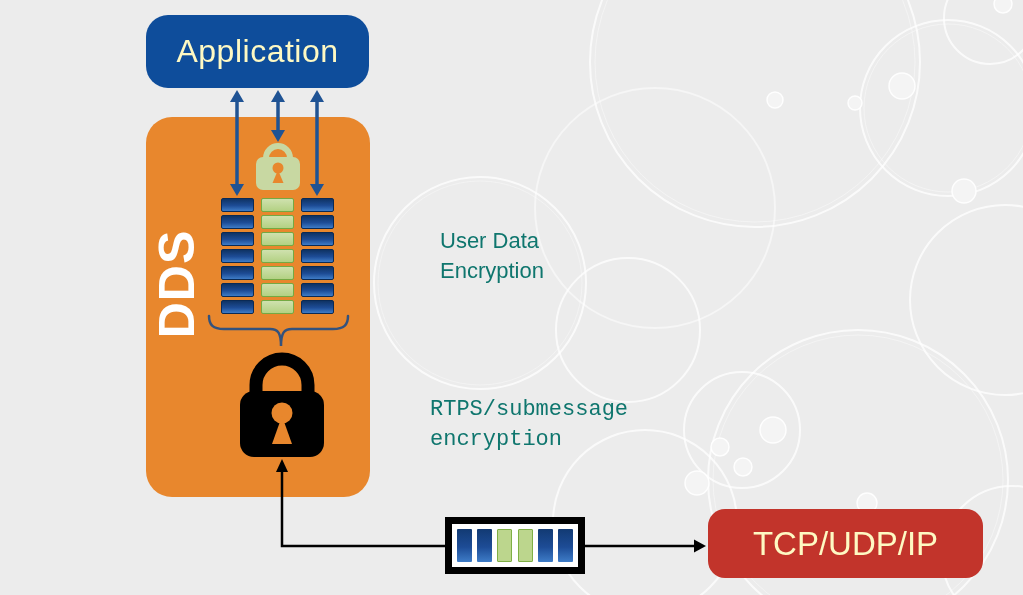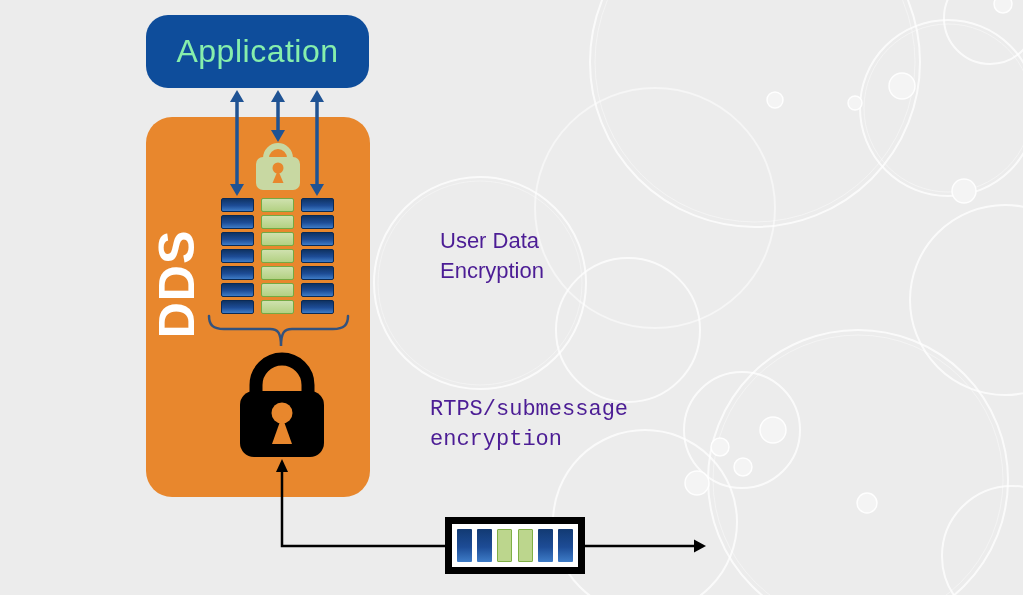--- a/index.html
+++ b/index.html
@@ -8,21 +8,21 @@
     position:relative;
     width:1023px;height:595px;
     background:#ECECEC;
     overflow:hidden;
   }
   .layer{position:absolute;left:0;top:0;width:1023px;height:595px;pointer-events:none;}
   
   .node{
     position:absolute;
     display:flex;align-items:center;justify-content:center;
-    color:#86efac;
+    color:#fef9c3;
   }
   #app-box{
     left:146px;top:15px;width:223px;height:73px;
     background:#0E4D9B;border-radius:22px;
     font-size:32px;letter-spacing:.5px;
     z-index:2;
   }
   #dds-box{
     left:146px;top:117px;width:224px;height:380px;
     background:#E8872D;border-radius:26px;
@@ -60,21 +60,21 @@
     position:absolute;left:445px;top:517px;width:140px;height:57px;
     background:#fff;border:7px solid #000;box-sizing:border-box;
     display:flex;align-items:center;justify-content:space-evenly;
     z-index:4;
   }
   .bar{width:15px;height:33px;border-radius:1px;}
   .bar.blue{background:linear-gradient(180deg,#123A73 0%,#1D4C96 55%,#3E7CC7 100%);}
   .bar.green{background:#BCD68D;border:1.5px solid #7FAF45;box-sizing:border-box;}
   
   .annot{
-    position:absolute;color:#4c1d95;font-size:22px;line-height:30px;
+    position:absolute;color:#0f766e;font-size:22px;line-height:30px;
     white-space:pre-line;z-index:3;
   }
   #user-data-label{left:440px;top:226px;}
   #rtps-label{left:430px;top:395px;font-family:Liberation Mono, monospace;}
   
   #small-lock{position:absolute;left:256px;top:137px;z-index:3;}
   #big-lock{position:absolute;left:235px;top:348px;z-index:3;}
   svg{display:block;}
 </style>
 </head>
@@ -192,14 +192,17 @@
 
   <div id="packet">
       <div class="bar blue"></div>
       <div class="bar blue"></div>
       <div class="bar green"></div>
       <div class="bar green"></div>
       <div class="bar blue"></div>
       <div class="bar blue"></div>
     </div>
 
+  <div class="node" id="tcp-box">
+    <span>TCP/UDP/IP</span>
+  </div>
 
 </div>
 
 </body></html>

